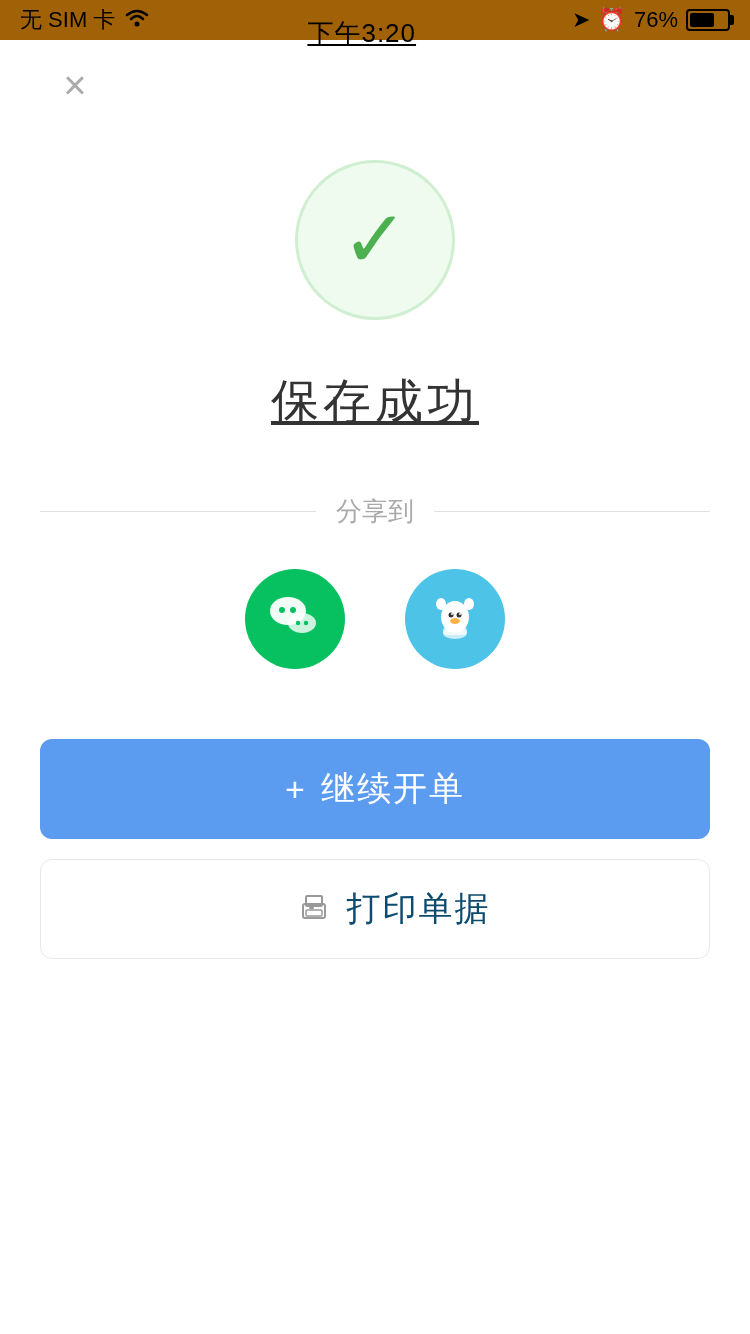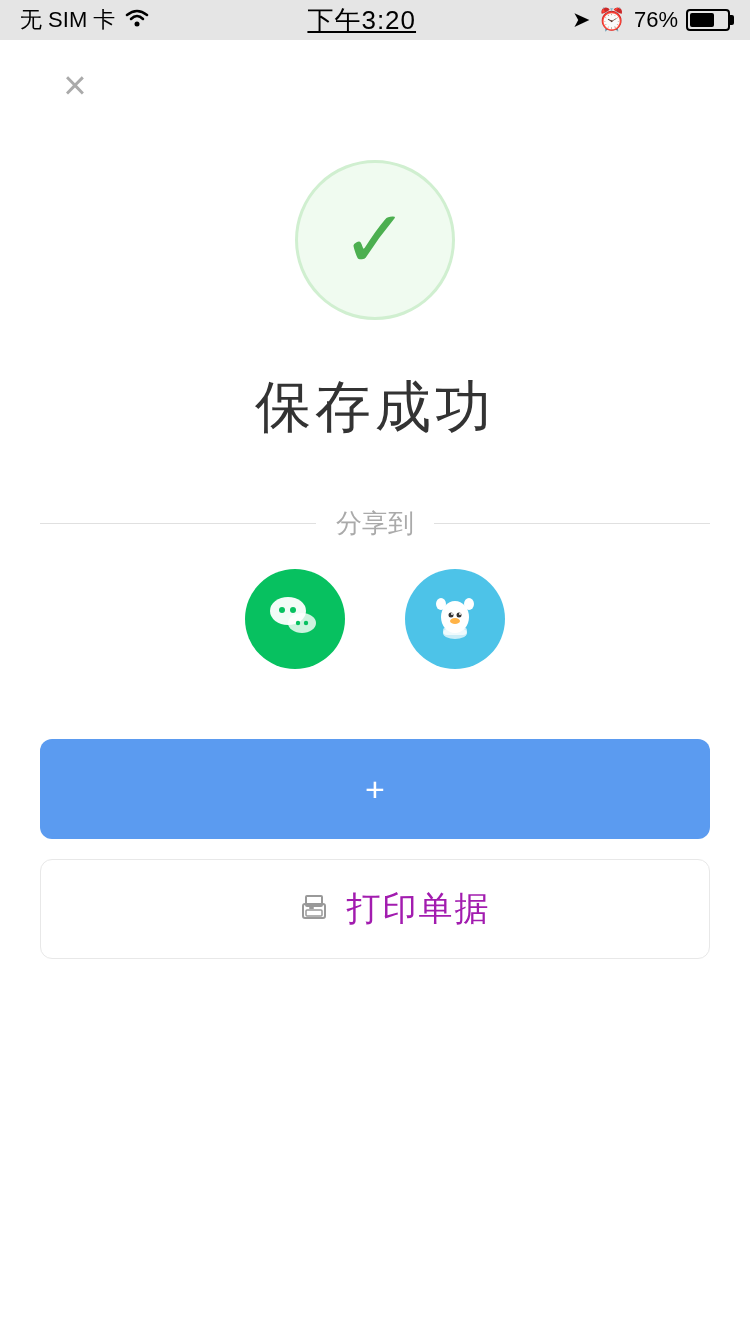--- a/index.html
+++ b/index.html
@@ -10,25 +10,24 @@
       background: #ffffff;
       font-family: -apple-system, 'PingFang SC', 'Helvetica Neue', sans-serif;
       display: flex;
       flex-direction: column;
     }
 
     
     .status-bar {
       width: 100%;
       height: 40px;
-      background: #e5e5e5;
-      display: flex;
-      align-items: center;
+      background: #a16207;
+      display: flex;
       justify-content: space-between;
-      padding: 0 20px;
+      padding: 16px 20px;
       font-size: 24px;
       color: #000;
       flex-shrink: 0;
     }
     .status-left {
       display: flex;
       align-items: center;
       gap: 8px;
       font-size: 22px;
     }
@@ -116,37 +115,38 @@
       margin-bottom: 50px;
     }
     .checkmark {
       font-size: 80px;
       color: #4CAF50;
       line-height: 1;
     }
 
     
     .success-title {
-      font-size: 56px;
+      font-size: 48px;
       color: #333;
       font-weight: 400;
       margin-bottom: 60px;
       letter-spacing: 4px;
+      text-decoration: underline;
     }
 
     
     .share-section {
       width: 100%;
       margin-bottom: 50px;
     }
     .share-divider {
       display: flex;
       align-items: center;
       gap: 20px;
-      margin-bottom: 28px;
+      margin-bottom: 40px;
     }
     .divider-line {
       flex: 1;
       height: 1px;
       background: #e0e0e0;
     }
     .share-label {
       font-size: 26px;
       color: #aaa;
       white-space: nowrap;
@@ -203,21 +203,21 @@
       cursor: pointer;
       border: none;
       outline: none;
     }
     .action-btn-primary {
       background: #5B9BF0;
       color: #fff;
     }
     .action-btn-secondary {
       background: #fff;
-      color: #a21caf;
+      color: #0c4a6e;
       border: 1px solid #e8e8e8;
       padding-left: 37px;
     }
     .btn-icon {
       font-size: 34px;
       line-height: 1;
     }
     .btn-label {
       font-size: 34px;
       letter-spacing: 2px;
@@ -301,20 +301,21 @@
           <ellipse cx="44" cy="15" rx="5" ry="6" fill="white"></ellipse>
         </svg>
       </button>
     </div>
   </div>
 
   <div class="actions">
 
     <button class="action-btn action-btn-primary">
       <span class="btn-icon">+</span>
+      <span class="btn-label">继续开单</span>
     </button>
 
     <button class="action-btn action-btn-secondary">
       <span class="btn-icon">
         <svg width="34" height="34" viewBox="0 0 34 34" fill="none">
           <rect x="6" y="14" width="22" height="14" rx="2" stroke="#999" stroke-width="2"></rect>
           <rect x="9" y="6" width="16" height="10" rx="1" stroke="#999" stroke-width="2"></rect>
           <rect x="9" y="20" width="16" height="6" rx="1" fill="white" stroke="#999" stroke-width="1.5"></rect>
           <rect x="12" y="17" width="5" height="2" rx="1" fill="#999"></rect>
         </svg>

